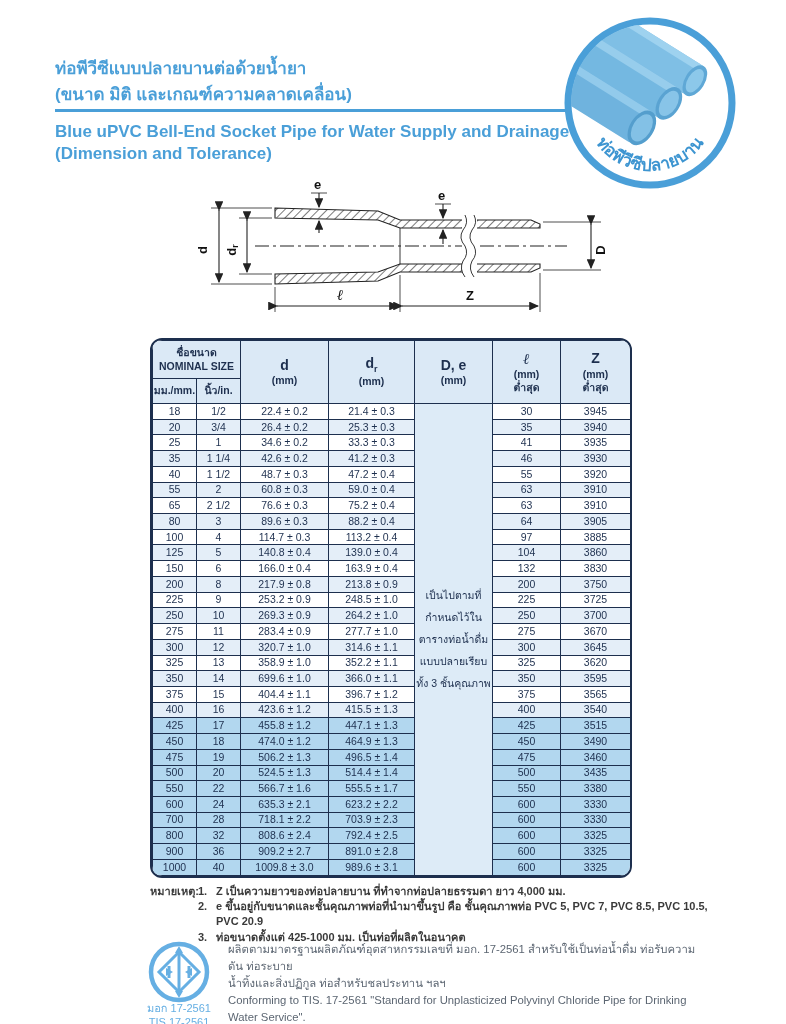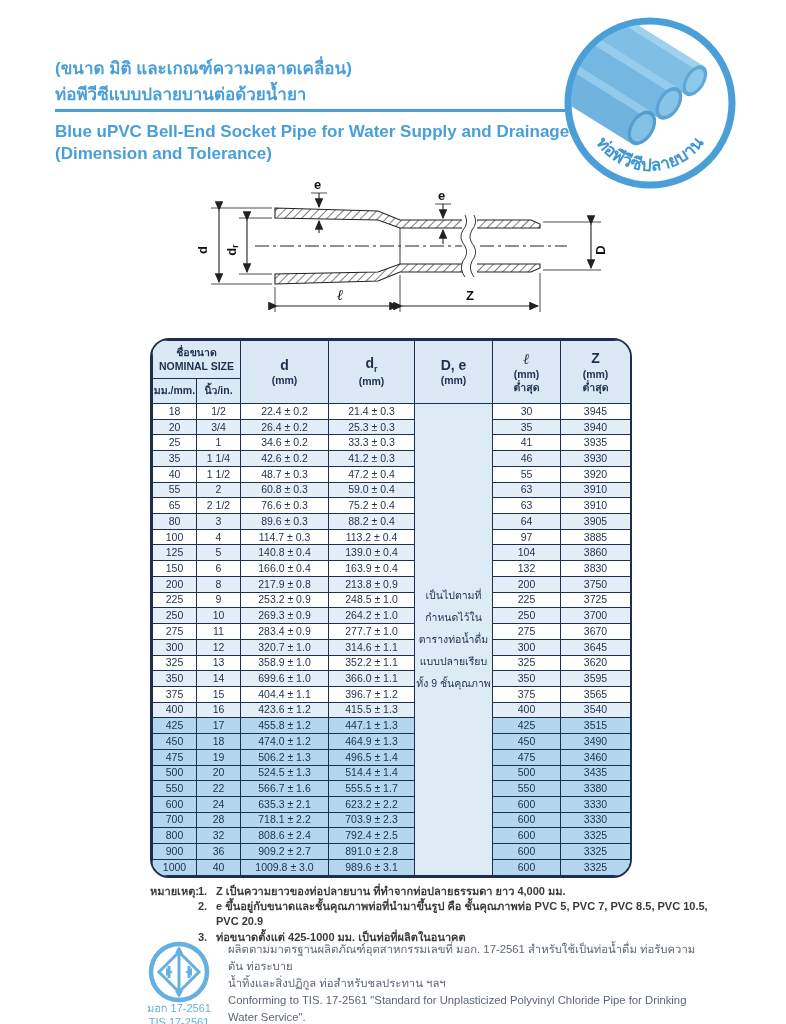--- a/index.html
+++ b/index.html
@@ -10,21 +10,21 @@
             font-size:17px;font-weight:bold;line-height:1.5;white-space:nowrap;}
   .rule{position:absolute;left:55px;top:109px;width:513px;height:3px;background:var(--accent);}
   .title-en{position:absolute;left:55px;top:121px;color:var(--accent);
             font-size:17px;font-weight:bold;line-height:1.32;white-space:nowrap;}
   
   .badge{position:absolute;left:561px;top:14px;width:178px;height:178px;}
   
   .diagram{position:absolute;left:163px;top:178px;width:446px;height:146px;}
   
   .tbl-wrap{position:absolute;left:150px;top:338px;width:478px;border:2px solid var(--navy);
-            border-radius:19px;overflow:hidden;background:#fff;}
+            border-radius:12px;overflow:hidden;background:#fff;}
   table{border-collapse:collapse;table-layout:fixed;width:478px;color:var(--navy);}
   th,td{border:1px solid var(--navy);text-align:center;vertical-align:middle;
         padding:0;font-size:10.5px;line-height:1.25;}
   thead th{background:#DBE9F6;font-weight:bold;}
   .h-main{height:38px;font-size:10.5px;}
   .h-sub{height:25px;}
   .big{font-size:14px;}
   .unit{font-size:10.5px;}
   tbody tr{height:15.73px;}
   tbody tr.stripe td{background:#E4EEF8;}
@@ -42,22 +42,22 @@
             color:#66AFE3;font-size:11px;line-height:1.25;}
   .footer-text{position:absolute;left:228px;top:941px;width:470px;color:#5C6672;
                font-size:11.3px;line-height:1.5;}
 </style>
 </head>
 <body>
 
 <div class="page">
 
   <div class="title-th">
+    <div>ท่อพีวีซีแบบปลายบานต่อด้วยน้ำยา</div>
     <div>(ขนาด มิติ และเกณฑ์ความคลาดเคลื่อน)</div>
-    <div>ท่อพีวีซีแบบปลายบานต่อด้วยน้ำยา</div>
   </div>
   <div class="rule"></div>
   <div class="title-en">
     <div>Blue uPVC Bell-End Socket Pipe for Water Supply and Drainage</div>
     <div>(Dimension and Tolerance)</div>
   </div>
 
   <div class="badge">
     <svg width="178" height="178" viewBox="0 0 178 178">
       <defs>
@@ -207,21 +207,21 @@
           <tr>
             <td>18</td>
             <td>1/2</td>
             <td>22.4 ± 0.2</td>
             <td>21.4 ± 0.3</td>
             <td rowspan="30" class="de-cell">
               <div>เป็นไปตามที่</div>
               <div>กำหนดไว้ใน</div>
               <div>ตารางท่อน้ำดื่ม</div>
               <div>แบบปลายเรียบ</div>
-              <div>ทั้ง 9 ชั้นคุณภาพ</div>
+              <div>ทั้ง 3 ชั้นคุณภาพ</div>
             </td>
             <td>30</td>
             <td>3945</td>
           </tr>
           <tr class="stripe">
             <td>20</td>
             <td>3/4</td>
             <td>26.4 ± 0.2</td>
             <td>25.3 ± 0.3</td>
             <td>35</td>

